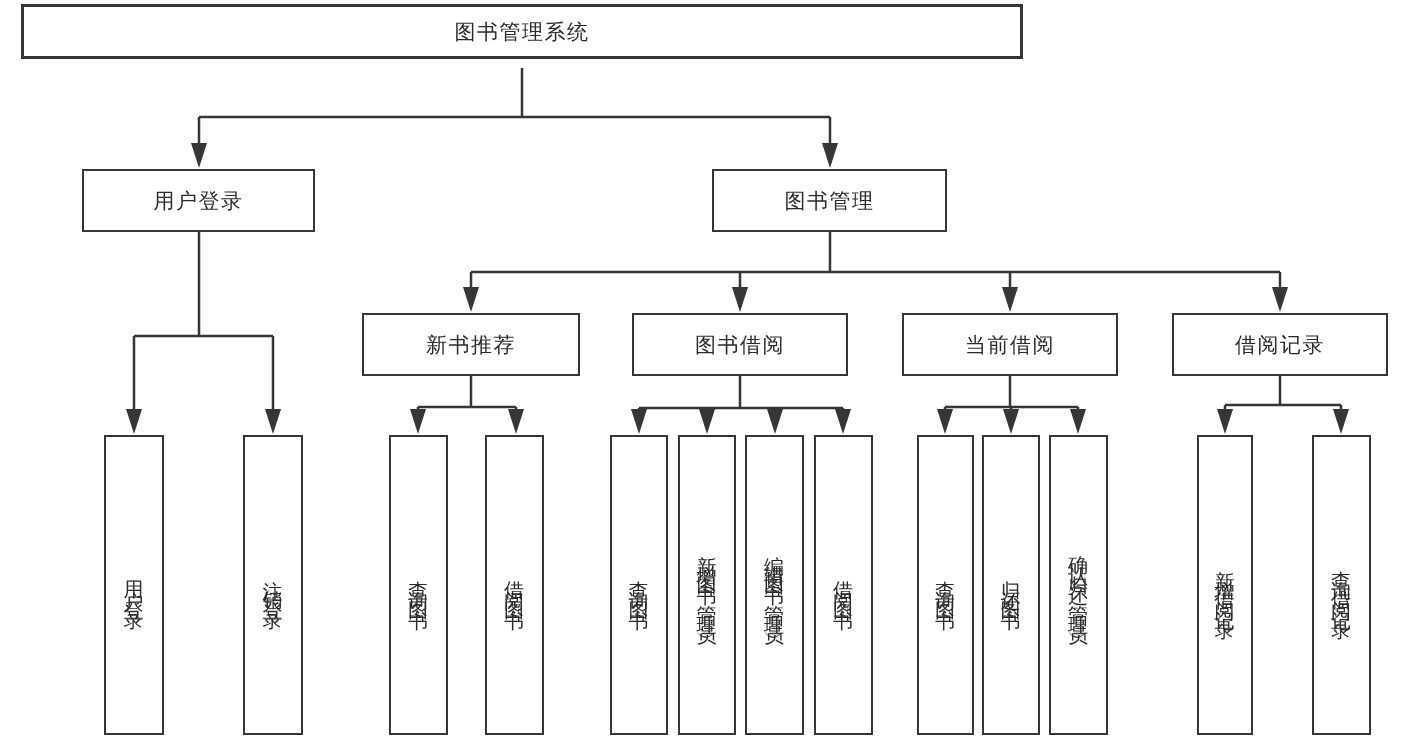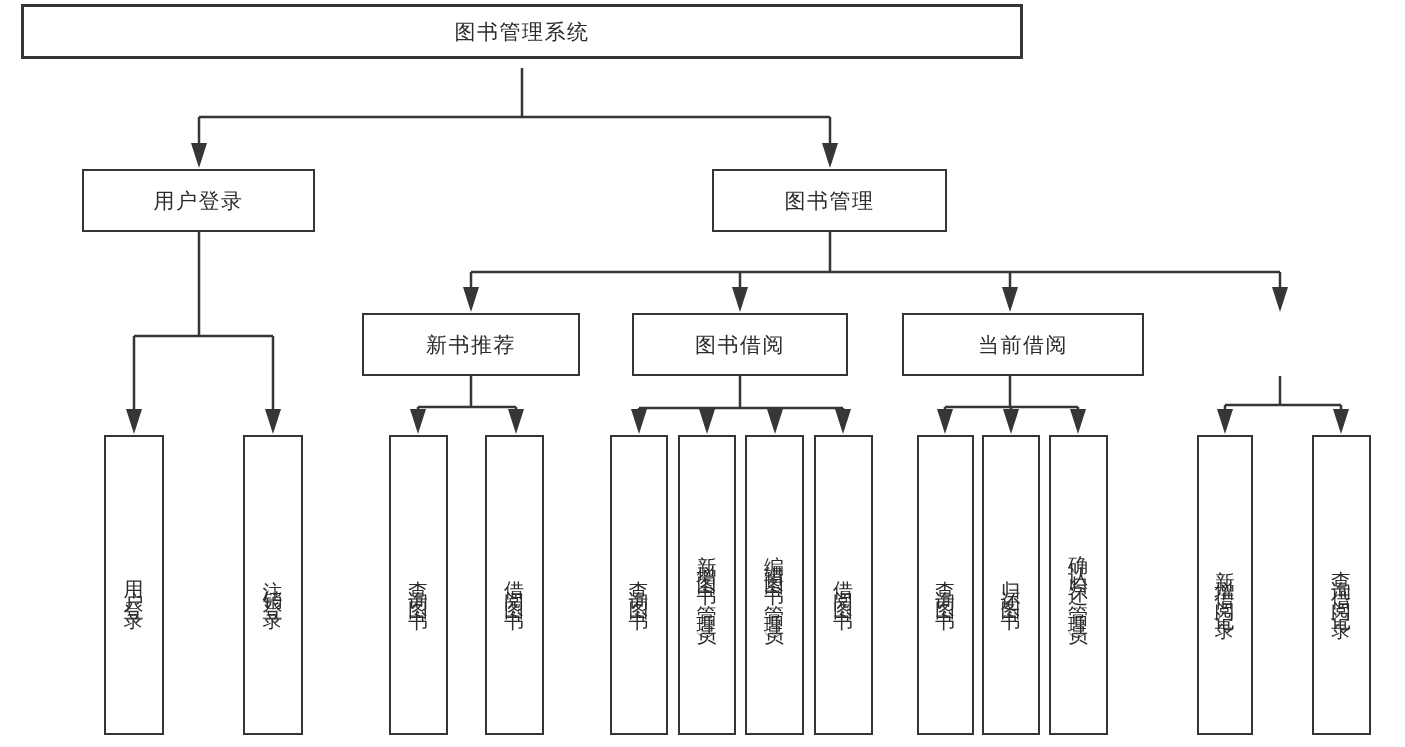--- a/index.html
+++ b/index.html
@@ -94,21 +94,22 @@
     </g>
   </svg>
 
   <div class="node root" style="left:21px; top:4px; width:1002px; height:55px;">图书管理系统</div>
 
   <div class="node" style="left:82px; top:169px; width:233px; height:63px;">用户登录</div>
   <div class="node" style="left:362px; top:313px; width:218px; height:63px;">新书推荐</div>
 
   <div class="node" style="left:712px; top:169px; width:235px; height:63px;">图书管理</div>
   <div class="node" style="left:632px; top:313px; width:216px; height:63px;">图书借阅</div>
-  <div class="node" style="left:902px; top:313px; width:242px; height:63px;">当前借阅</div>
+  <div class="node" style="left:902px; top:313px; width:216px; height:63px;">当前借阅</div>
+  <div class="node" style="left:1172px; top:313px; width:216px; height:63px;">借阅记录</div>
 
   <div class="node" style="left:104px; top:435px; width:60px; height:300px;">
     <span class="vtext">用户登录</span>
   </div>
   <div class="node" style="left:243px; top:435px; width:60px; height:300px;">
     <span class="vtext">注销登录</span>
   </div>
 
   <div class="node" style="left:389px; top:435px; width:59px; height:300px;">
     <span class="vtext">查询图书</span>

